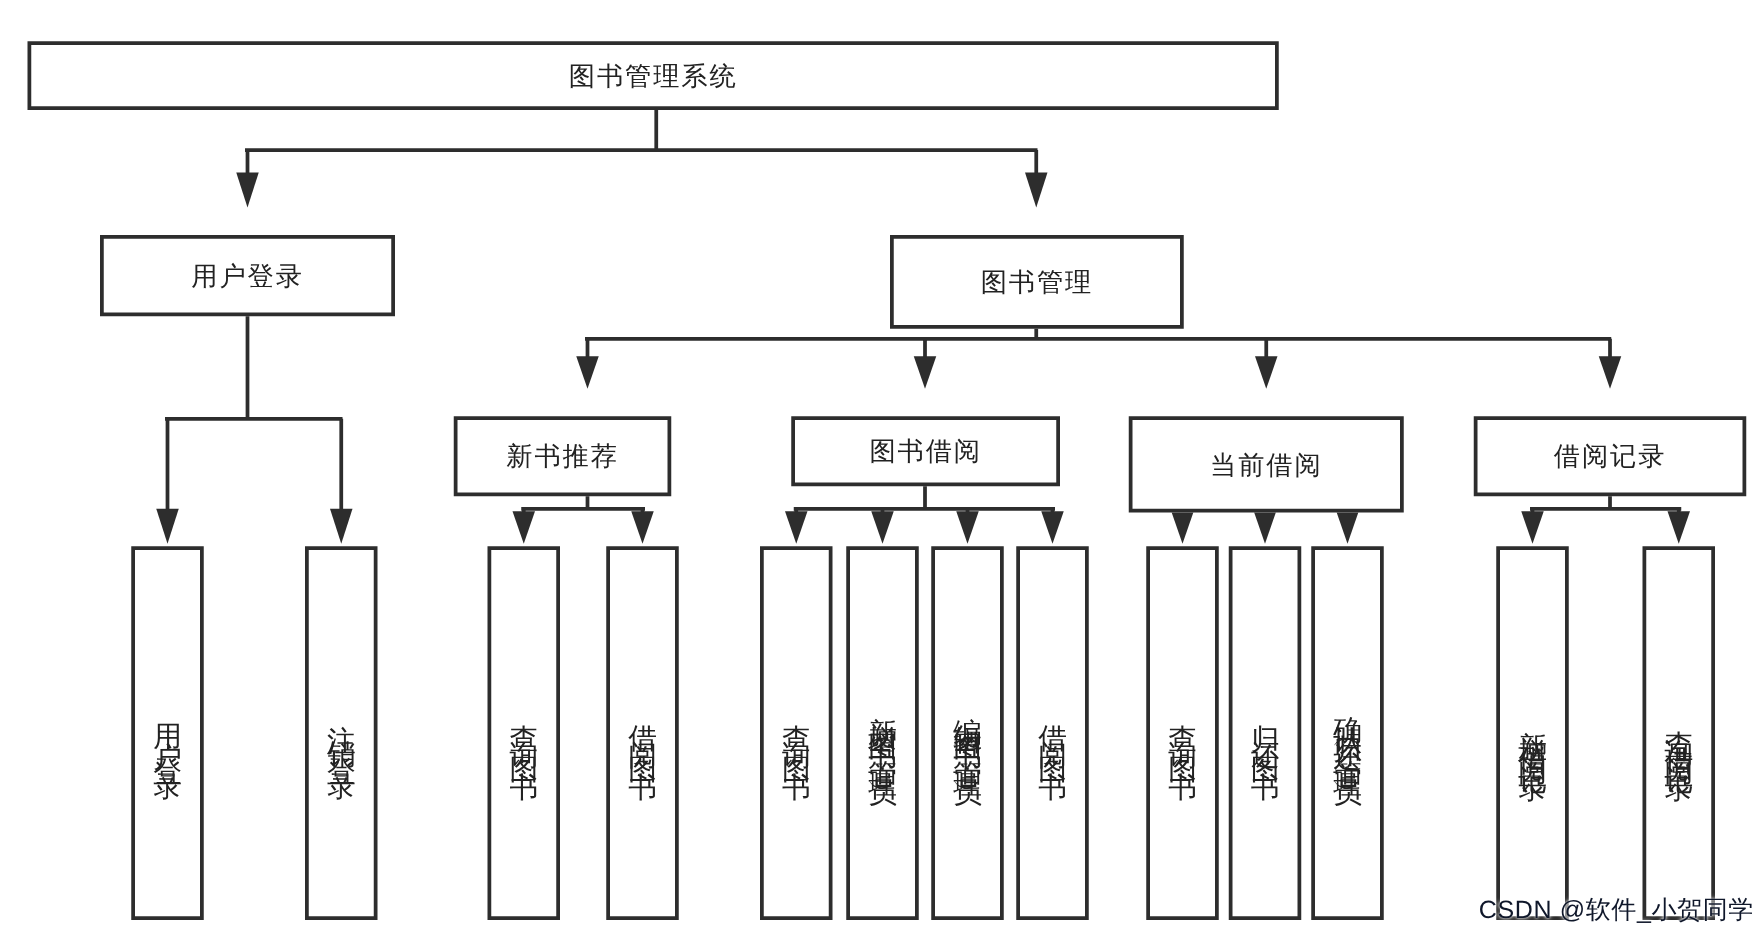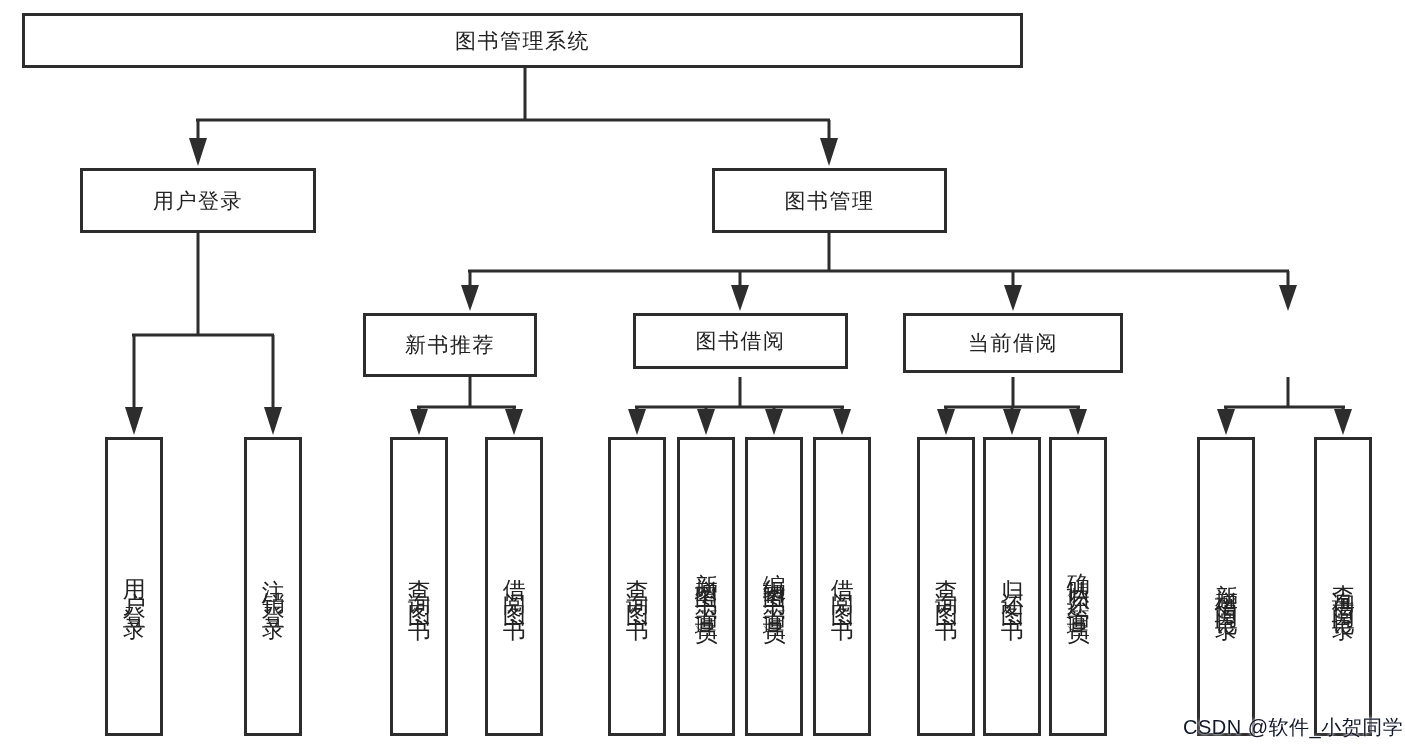--- a/index.html
+++ b/index.html
@@ -7,21 +7,21 @@
     position:relative;width:1405px;height:747px;background:#fff;overflow:hidden;
     font-family:"Liberation Sans","DejaVu Sans",sans-serif;color:#222;
   }
   .connectors{position:absolute;left:0;top:0;pointer-events:none;}
   .box{
     position:absolute;box-sizing:border-box;background:#fff;
     border:3px solid #2d2d2d;
   }
   .hbox{
     display:flex;align-items:center;justify-content:center;
-    font-size:21px;letter-spacing:1.5px;white-space:nowrap;
+    font-size:21px;letter-spacing:1.5px;white-space:nowrap;margin-top:20px;
   }
   .leaf{
     width:58px;top:437px;height:299px;
     display:flex;align-items:center;justify-content:center;
     writing-mode:vertical-rl;text-orientation:mixed;
     font-size:23px;line-height:1.1;white-space:nowrap;
   }
   .sp4{letter-spacing:13px;}
   .sp6{letter-spacing:7px;}
   .sp9{letter-spacing:7px;}
@@ -79,25 +79,26 @@
       <polygon points="1078,435 1069,409 1087,409"></polygon>
 
       <polygon points="1226,435 1217,409 1235,409"></polygon>
       <polygon points="1343,435 1334,409 1352,409"></polygon>
     </g>
   </svg>
 
   <div class="box hbox" style="left:22px;top:13px;width:1001px;height:55px">图书管理系统</div>
 
   <div class="box hbox" style="left:80px;top:168px;width:236px;height:65px">用户登录</div>
-  <div class="box hbox" style="left:712px;top:168px;width:235px;height:65px">图书管理</div>
+  <div class="box hbox" style="left:712px;top:168px;width:235px;height:75px">图书管理</div>
 
   <div class="box hbox" style="left:363px;top:313px;width:174px;height:64px">新书推荐</div>
   <div class="box hbox" style="left:633px;top:313px;width:215px;height:56px">图书借阅</div>
-  <div class="box hbox" style="left:903px;top:313px;width:220px;height:60px">当前借阅</div>
+  <div class="box hbox" style="left:903px;top:313px;width:220px;height:77px">当前借阅</div>
+  <div class="box hbox" style="left:1179px;top:313px;width:218px;height:64px">借阅记录</div>
 
   <div class="box leaf sp4" style="left:105px">用户登录</div>
   <div class="box leaf sp4" style="left:244px">注销登录</div>
 
   <div class="box leaf sp4" style="left:390px">查询图书</div>
   <div class="box leaf sp4" style="left:485px">借阅图书</div>
 
   <div class="box leaf sp4" style="left:608px">查询图书</div>
   <div class="box leaf sp9" style="left:677px">新增图书（管理员）</div>
   <div class="box leaf sp9" style="left:745px">编辑图书（管理员）</div>

